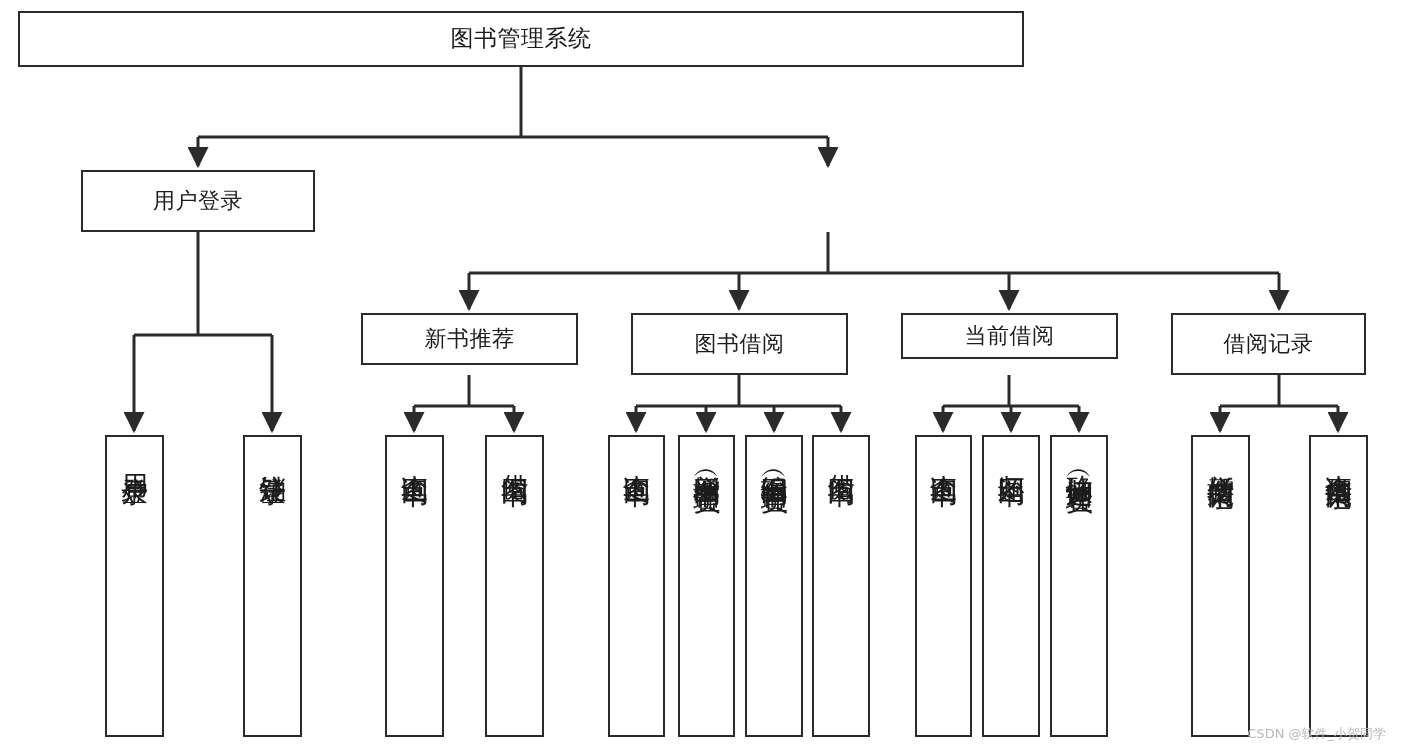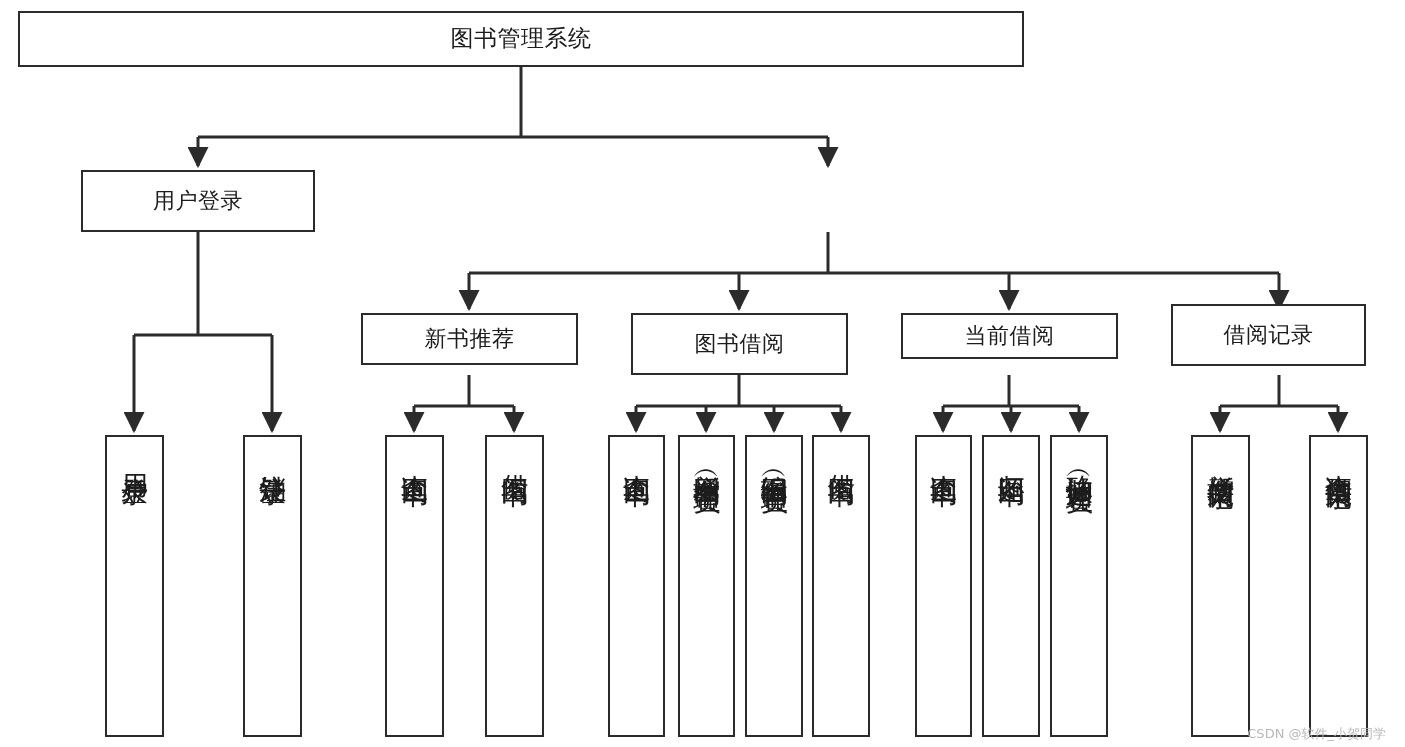--- a/index.html
+++ b/index.html
@@ -138,21 +138,21 @@
 
   <div class="node horiz" style="left:361px; top:313px; width:217px; height:52px;">
     <span class="label">新书推荐</span>
   </div>
   <div class="node horiz" style="left:631px; top:313px; width:217px; height:62px;">
     <span class="label">图书借阅</span>
   </div>
   <div class="node horiz" style="left:901px; top:313px; width:217px; height:46px;">
     <span class="label">当前借阅</span>
   </div>
-  <div class="node horiz" style="left:1171px; top:304px; width:195px; height:62px;">
+  <div class="node horiz" style="left:1171px; top:313px; width:195px; height:62px;">
     <span class="label">借阅记录</span>
   </div>
 
   <div class="node leaf" style="left:105px; top:435px; width:59px; height:302px;">
     <span class="label">用户登录</span>
   </div>
   <div class="node leaf" style="left:243px; top:435px; width:59px; height:302px;">
     <span class="label">注销登录</span>
   </div>
   <div class="node leaf" style="left:385px; top:435px; width:59px; height:302px;">

